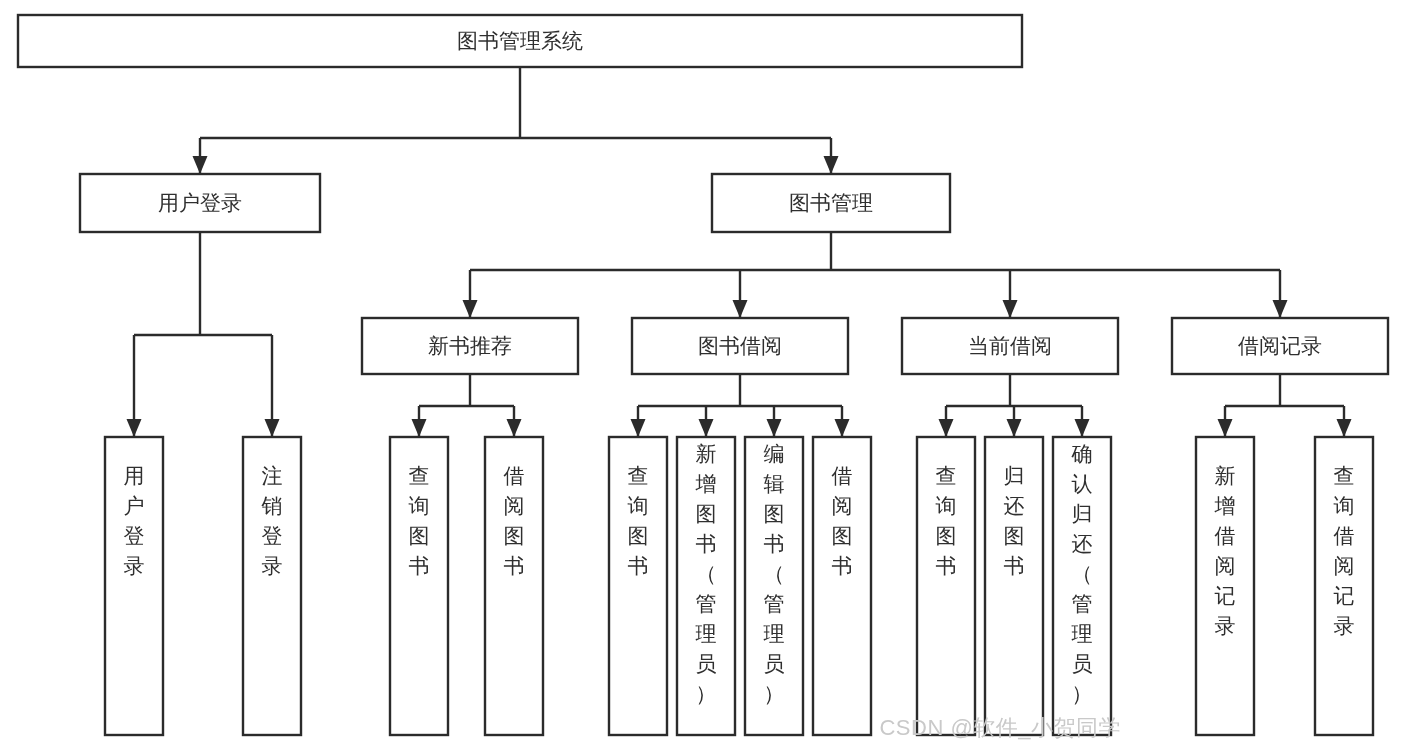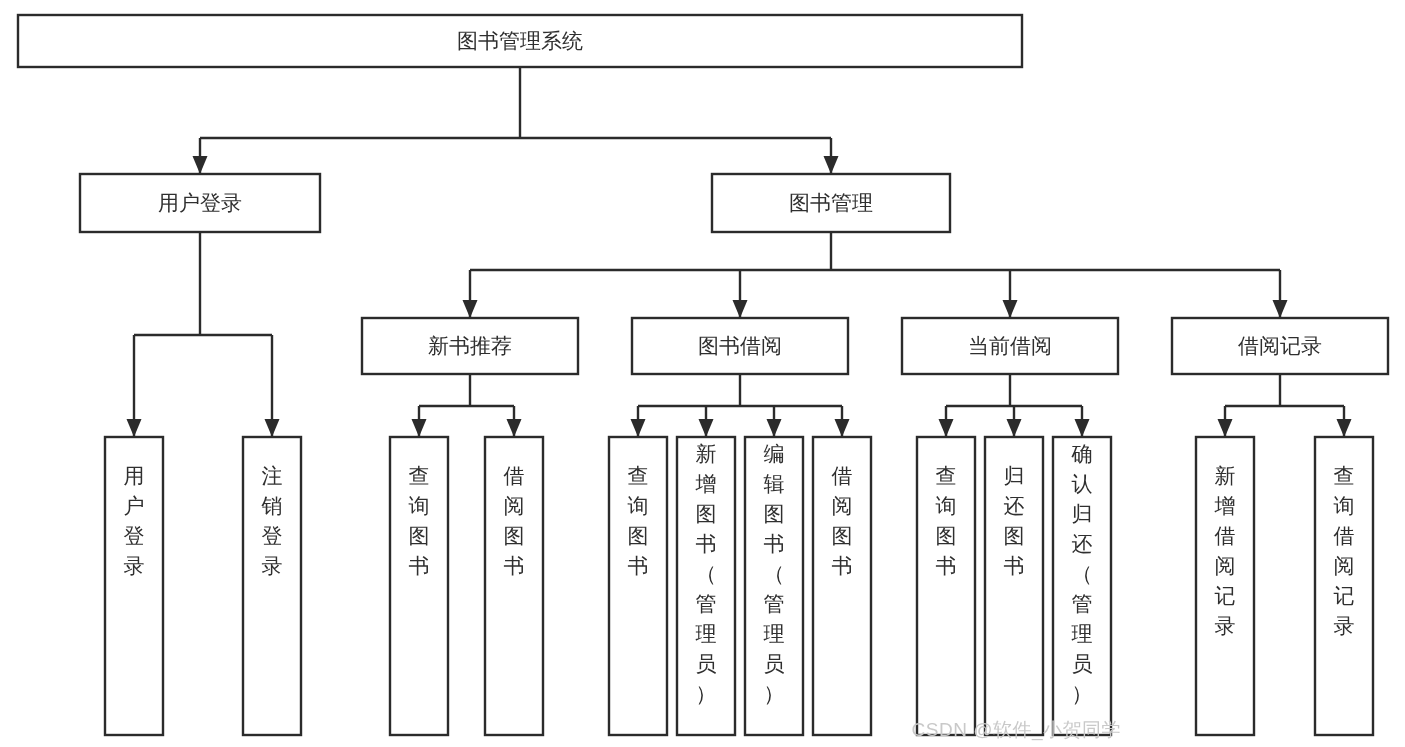--- a/index.html
+++ b/index.html
@@ -55,21 +55,21 @@
   }
   .arrow-head {
     fill: #2b2b2b;
     stroke: none;
   }
   .watermark-text {
     position: absolute;
     right: 14px;
     bottom: 4px;
     color: #c9c9c9;
-    font-size: 19px;
+    font-size: 22px;
     font-family: "Liberation Sans", "DejaVu Sans", sans-serif;
     letter-spacing: 0.5px;
     white-space: nowrap;
     user-select: none;
     text-align: right;
   }
 </style>
 </head>
 <body>
 

